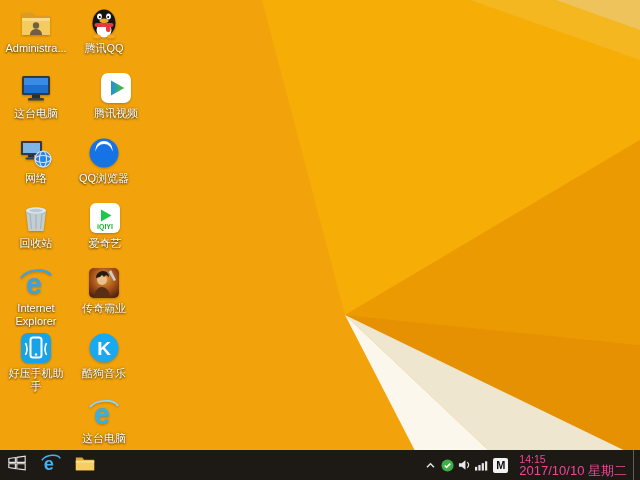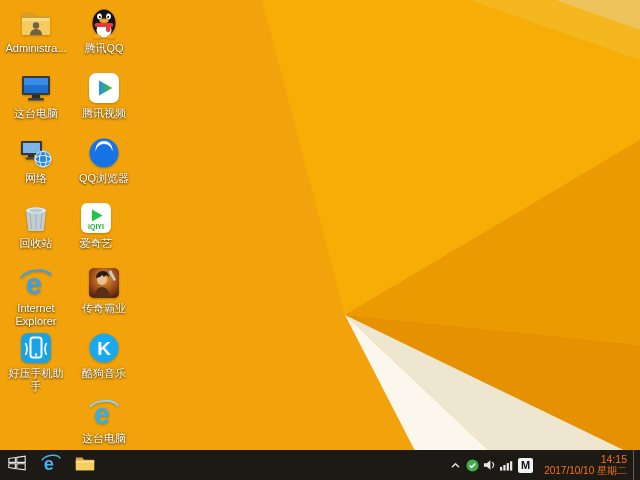--- a/index.html
+++ b/index.html
@@ -23,23 +23,23 @@
     background:#1d1915;display:flex;align-items:center;z-index:5;
   }
   .tb-btn{width:34px;height:30px;display:flex;align-items:center;justify-content:center;}
   .tray{margin-left:auto;display:flex;align-items:center;height:100%;}
   .tray-ic{width:17px;height:30px;display:flex;align-items:center;justify-content:center;}
   .ime{
     width:15px;height:15px;margin:0 3px;background:#f2f2f2;color:#111;
     font-size:11px;font-weight:bold;display:flex;align-items:center;justify-content:center;
     border-radius:2px;
   }
-  .clock{color:#f97316;text-align:right;line-height:12px;padding:0 6px 0 8px;}
+  .clock{color:#ec4899;text-align:left;line-height:12px;padding:0 6px 0 8px;}
   .clock .time{font-size:10.5px;}
-  .clock .date{font-size:10px;}
+  .clock .date{font-size:13px;}
   .showdesk{width:6px;height:30px;border-left:1px solid rgba(255,255,255,.3);}
 </style>
 </head>
 <body>
 
 <div class="desktop">
 
   <svg class="wallpaper" viewBox="0 0 640 480" preserveAspectRatio="none">
     <rect width="640" height="480" fill="#F2A30B"></rect>
     <polygon points="262,0 640,0 640,140 345,315" fill="#F6AD05"></polygon>
@@ -90,21 +90,21 @@
         <rect x="3" y="5" width="28" height="19" rx="1.5" fill="#33393D"></rect>
         <rect x="5" y="7" width="24" height="15" fill="#1E6FD0"></rect>
         <rect x="5" y="7" width="24" height="7" fill="#3E90E8" opacity=".85"></rect>
         <rect x="13" y="24" width="8" height="3" fill="#2A2F33"></rect>
         <rect x="9" y="27" width="16" height="2.6" rx="1.2" fill="#3A4147"></rect>
       </svg>
     </div>
     <div class="lbl">这台电脑</div>
   </div>
 
-  <div class="cell" style="left:72px;top:71px">
+  <div class="cell" style="left:84px;top:71px">
     <div class="ic">
       <svg viewBox="0 0 34 34">
         <defs>
           <linearGradient id="tvg" x1="0" y1="0" x2="1" y2="0">
             <stop offset="0" stop-color="#1E8FE6"></stop>
               <stop offset="1" stop-color="#53C51A"></stop>
           </linearGradient>
         </defs>
         <rect x="2" y="2" width="30" height="30" rx="7" fill="#fff"></rect>
         <path d="M12 9.5 L25.5 17 L12 24.5 z" fill="url(#tvg)"></path>
@@ -146,21 +146,21 @@
     <div class="ic">
       <svg viewBox="0 0 34 34">
         <circle cx="17" cy="17" r="14.5" fill="#1573E6"></circle>
         <circle cx="17" cy="13.5" r="8.5" fill="#fff"></circle>
         <circle cx="17" cy="16.5" r="8.5" fill="#1573E6"></circle>
       </svg>
     </div>
     <div class="lbl">QQ浏览器</div>
   </div>
 
-  <div class="cell" style="left:64px;top:201px">
+  <div class="cell" style="left:73px;top:201px">
     <div class="ic">
       <svg viewBox="0 0 34 34">
         <rect x="2" y="2" width="30" height="30" rx="6" fill="#fff"></rect>
         <path d="M13 8.5 L23.5 14.5 L13 20.5 z" fill="#1CC749"></path>
         <text x="17" y="27.5" font-size="7" text-anchor="middle" fill="#19B331" font-weight="bold" font-family="Liberation Sans, sans-serif">iQIYI</text>
       </svg>
     </div>
     <div class="lbl">爱奇艺</div>
   </div>
 

